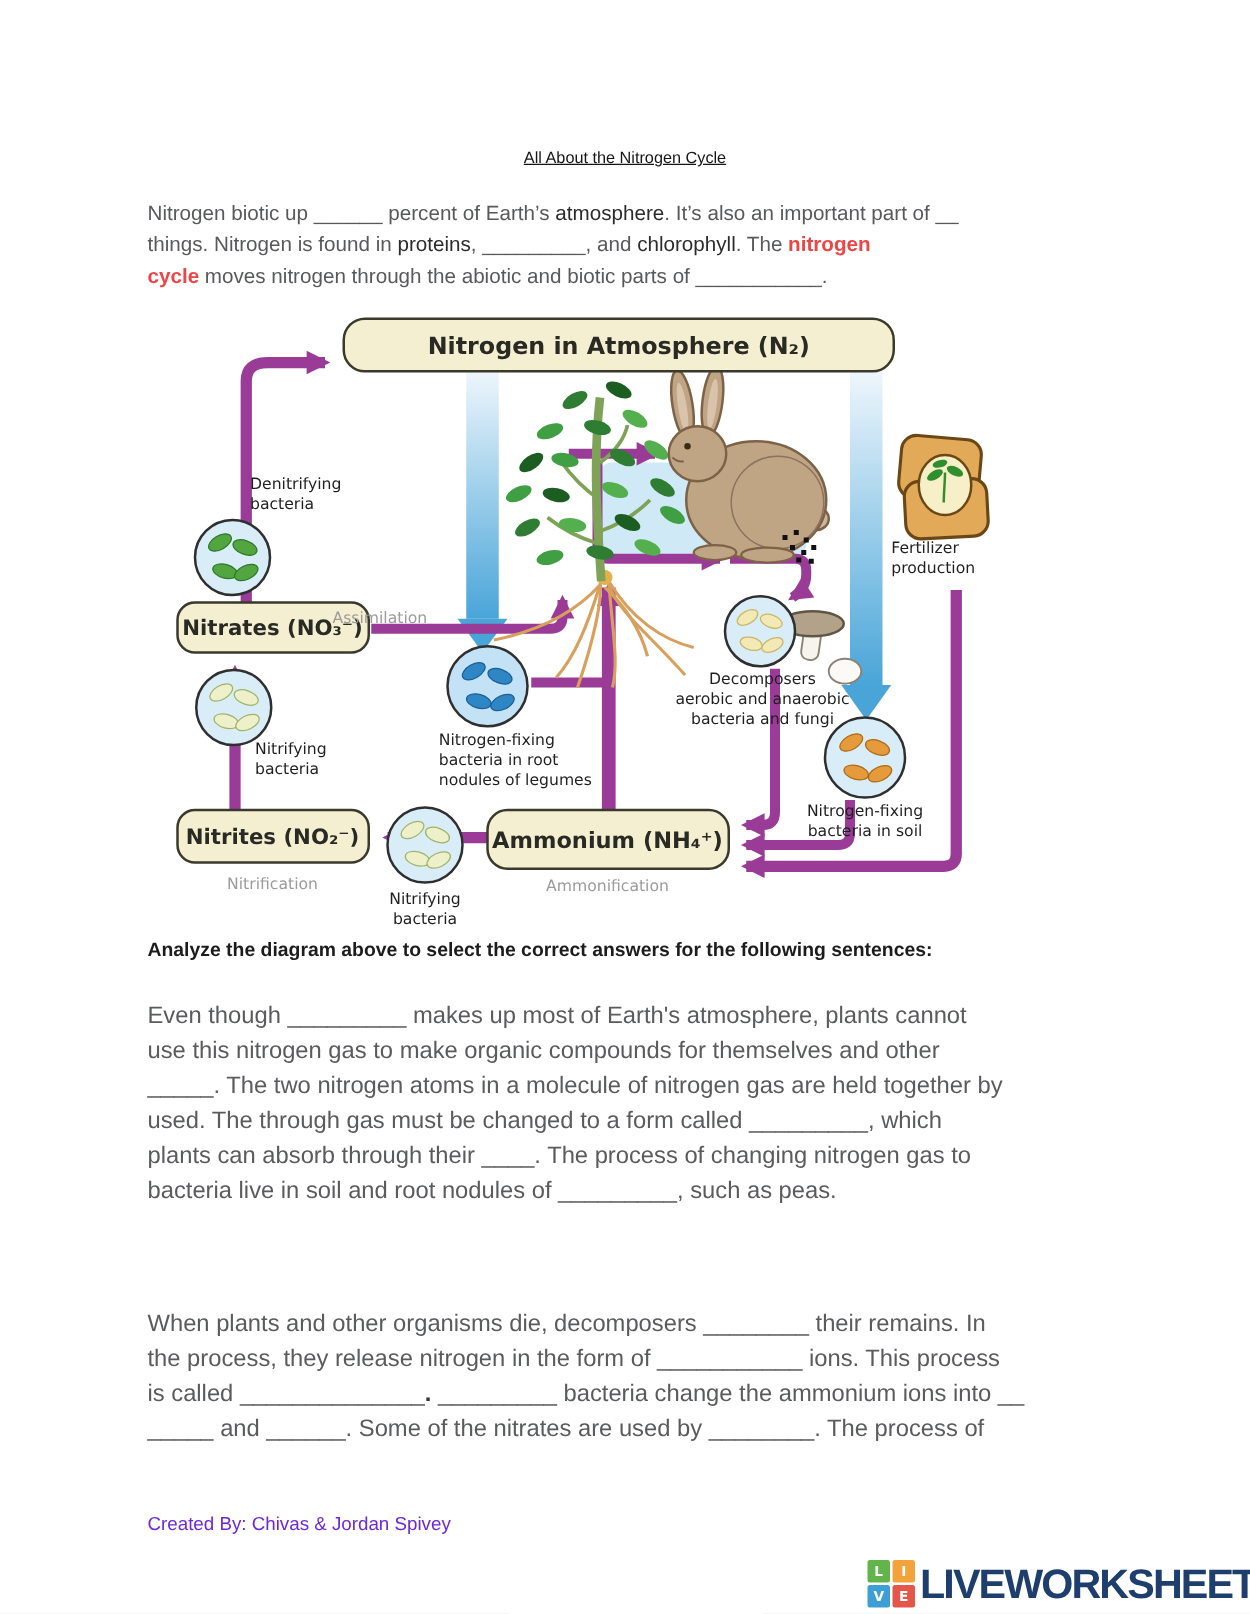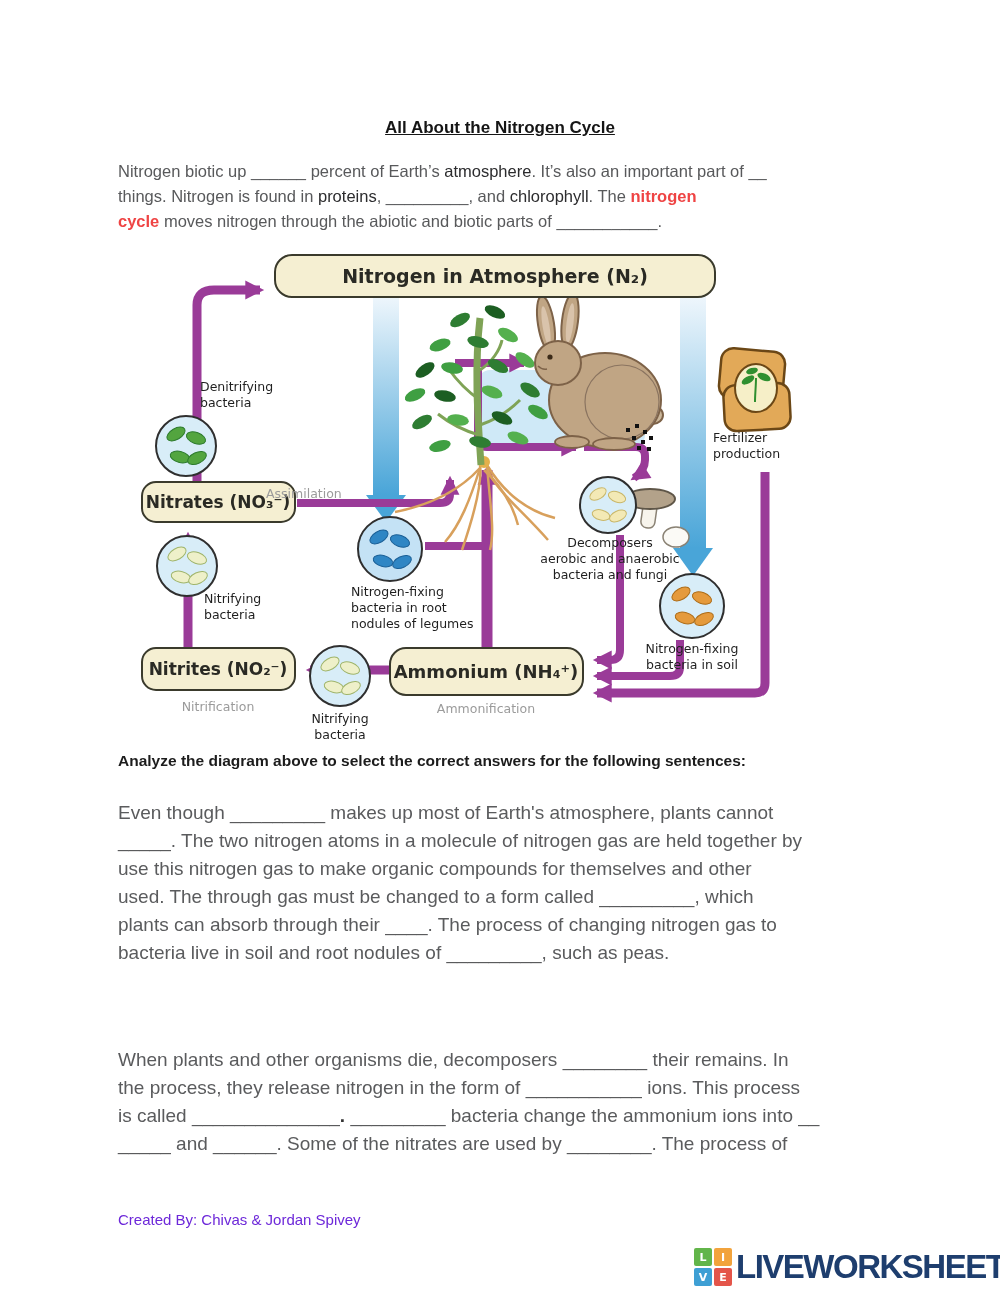--- a/index.html
+++ b/index.html
@@ -1,19 +1,19 @@
 <!DOCTYPE html>
 <html><head>
 <meta charset="utf-8">
 <style>
   html,body{margin:0;padding:0;background:#e9e9e9;}
   .page{position:relative;width:1000px;height:1291px;background:#ffffff;overflow:hidden;
         font-family:"Liberation Sans",sans-serif;color:#58595b;}
   .title{position:absolute;top:118px;left:0;width:1000px;text-align:center;
-         font-size:17px;font-weight:bold;color:#151515;}
+         font-size:13px;font-weight:normal;color:#151515;}
   .title span{text-decoration:underline;}
   .intro{position:absolute;top:159px;left:118px;width:790px;font-size:16.5px;line-height:25px;color:#58595b;}
   .dk{color:#2c2c2e;}
   .bd{font-weight:bold;color:#ef4444;}
   .analyze{position:absolute;top:752px;left:118px;width:820px;font-size:15.5px;font-weight:bold;color:#1c1c1c;}
   .para-a{position:absolute;top:799px;left:118px;width:800px;font-size:19px;line-height:28px;color:#5a5b5d;}
   .para-b{position:absolute;top:1046px;left:118px;width:800px;font-size:19px;line-height:28px;color:#5a5b5d;}
   .bdot{font-weight:bold;color:#333;}
   .created{position:absolute;top:1211px;left:118px;font-size:15px;color:#6d28d9;}
   .diagram{position:absolute;top:250px;left:140px;width:660px;height:500px;}
@@ -240,22 +240,22 @@
     <text class="dl" x="552" y="419" text-anchor="middle">bacteria in soil</text>
     <text class="dl" x="573" y="192">Fertilizer</text>
     <text class="dl" x="573" y="208">production</text>
   </svg>
   </div>
 
   <div class="analyze">Analyze the diagram above to select the correct answers for the following sentences:</div>
 
   <div class="para-a">
     <div>Even though _________ makes up most of Earth's atmosphere, plants cannot</div>
+    <div>use this nitrogen gas to make organic compounds for themselves and other</div>
     <div>_____. The two nitrogen atoms in a molecule of nitrogen gas are held together by</div>
-    <div>use this nitrogen gas to make organic compounds for themselves and other</div>
     <div>used. The through gas must be changed to a form called _________, which</div>
     <div>plants can absorb through their ____. The process of changing nitrogen gas to</div>
     <div>bacteria live in soil and root nodules of _________, such as peas.</div>
   </div>
 
   <div class="para-b">
     <div>When plants and other organisms die, decomposers ________ their remains. In</div>
     <div>the process, they release nitrogen in the form of ___________ ions. This process</div>
     <div><span>is called ______________</span><span class="bdot">.</span><span> _________ bacteria change the ammonium ions into __</span></div>
     <div>_____ and ______. Some of the nitrates are used by ________. The process of</div>

